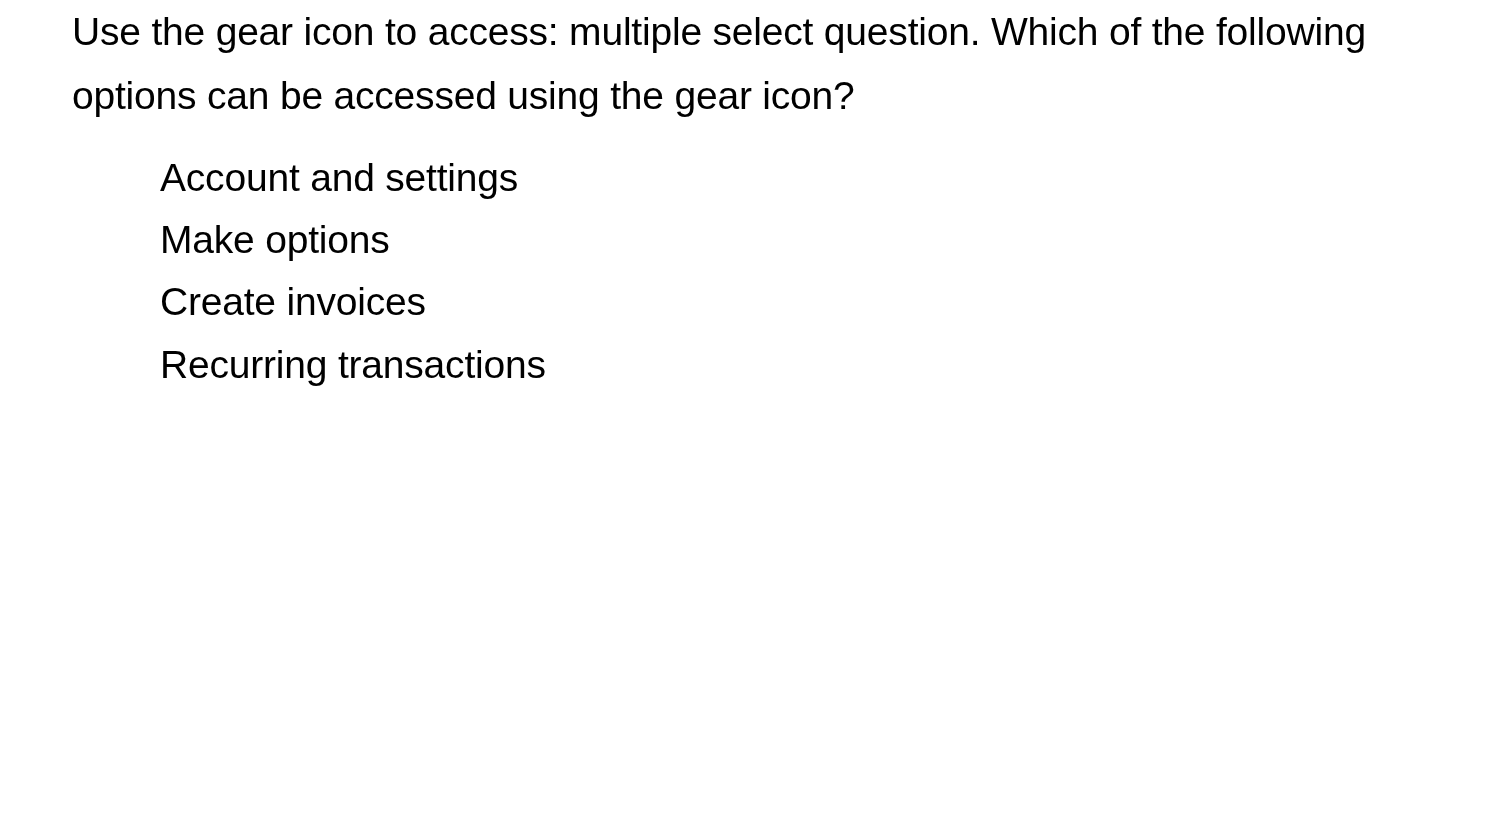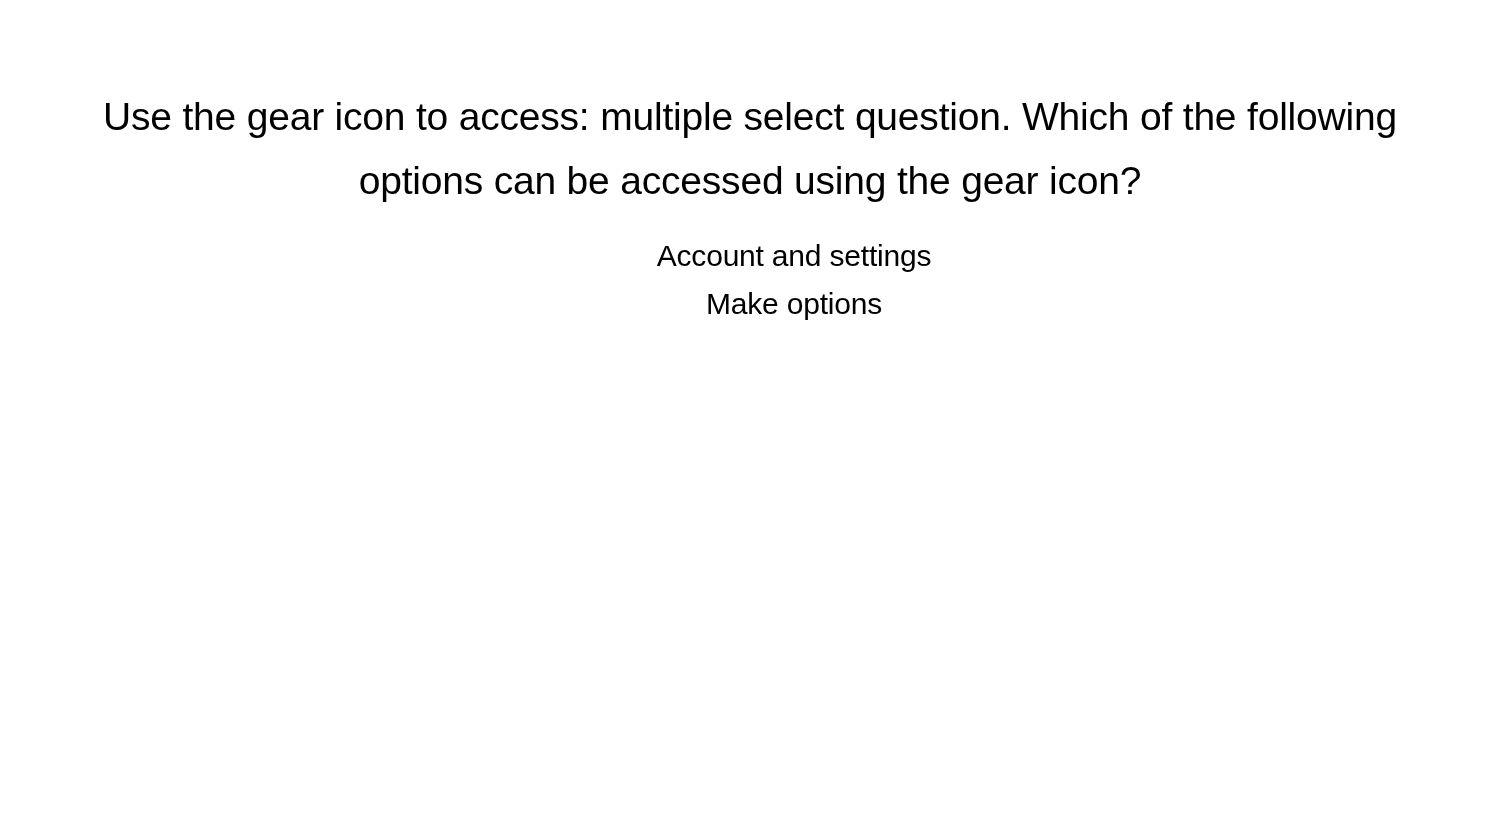--- a/index.html
+++ b/index.html
@@ -8,44 +8,44 @@
       box-sizing: border-box;
     }
     body {
       width: 1500px;
       height: 832px;
       background: #ffffff;
       font-family: -apple-system, BlinkMacSystemFont, "Segoe UI", Helvetica, Arial, sans-serif;
       color: #000000;
     }
     .content {
-      padding-top: 85px;
       padding-left: 72px;
       padding-right: 72px;
-      text-align: center;
     }
     .question-text {
       font-size: 39px;
       line-height: 1.65;
       font-weight: 400;
       letter-spacing: -0.2px;
     }
     .options {
       margin-top: 18px;
       padding-left: 88px;
     }
     .option-item {
-      font-size: 30px;
+      font-size: 39px;
       line-height: 1.6;
       font-weight: 400;
       letter-spacing: -0.2px;
     }
   </style>
 </head>
 <body>
 
 <div class="content">
   <div class="question-text">Use the gear icon to access: multiple select question. Which of the following options can be accessed using the gear icon?</div>
   <div class="options">
     <div class="option-item">Account and settings</div>
     <div class="option-item">Make options</div>
+    <div class="option-item">Create invoices</div>
+    <div class="option-item">Recurring transactions</div>
   </div>
 </div>
 
 </body></html>

